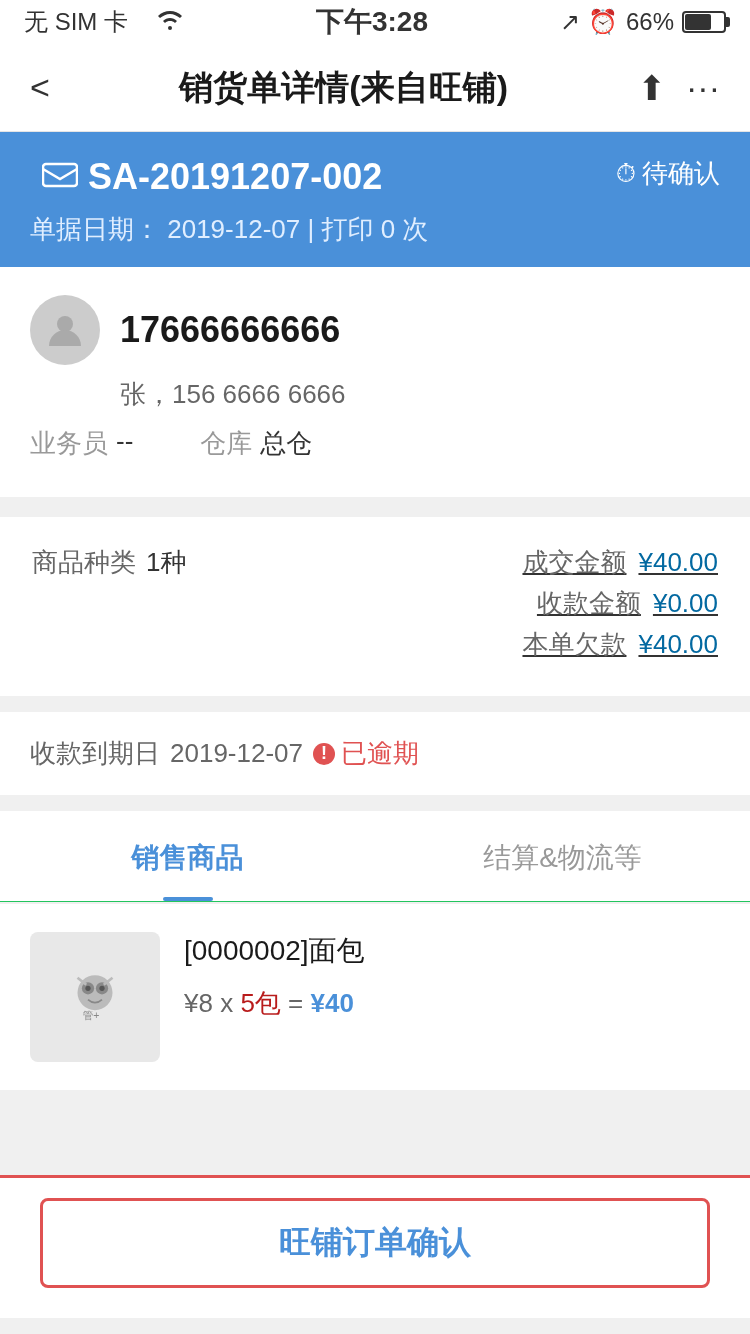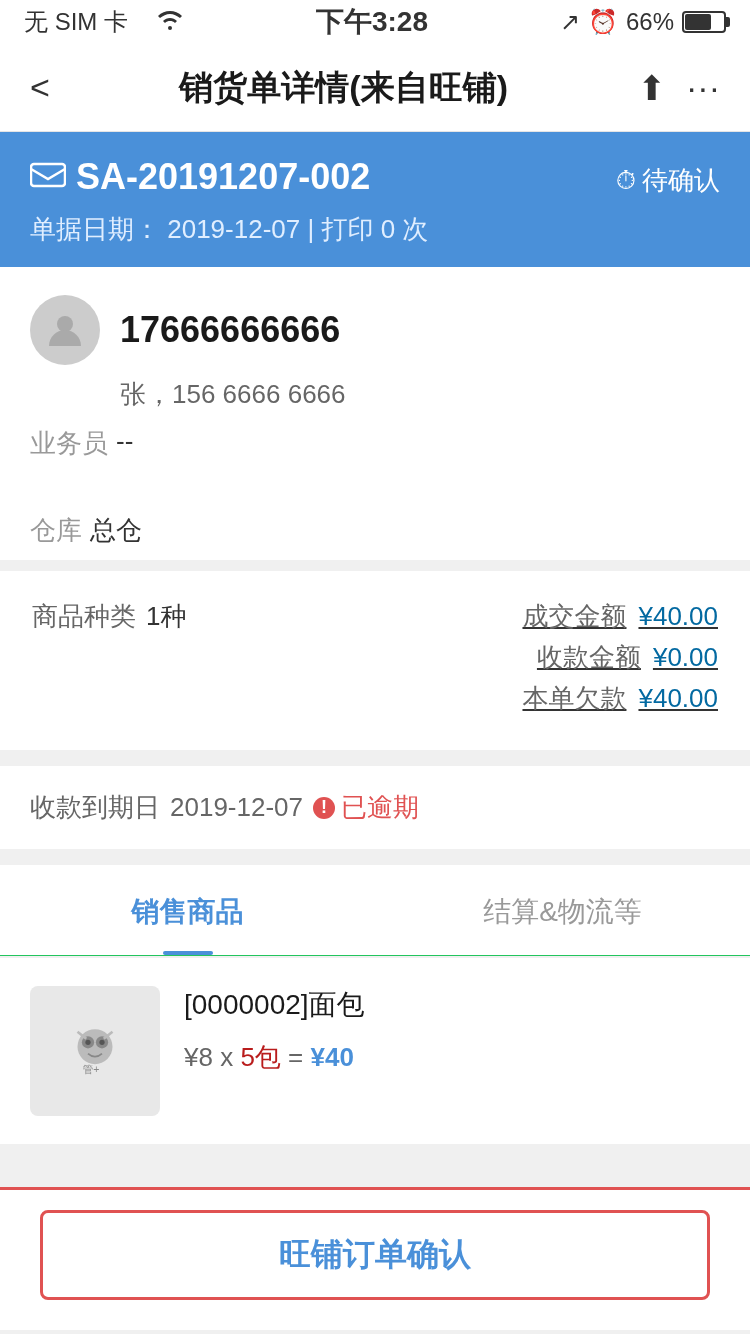--- a/index.html
+++ b/index.html
@@ -55,22 +55,23 @@
 
     
     .header-card {
       background: #4A90D9;
       padding: 24px 30px 20px;
       margin-bottom: 0;
     }
     .header-card-top {
       display: flex;
       justify-content: space-between;
-      align-items: flex-end;
+      align-items: flex-start;
       margin-bottom: 14px;
+      margin-left: 12px;
     }
     .order-id {
       font-size: 36px;
       font-weight: 700;
       color: #fff;
       display: flex;
       align-items: center;
       gap: 10px;
     }
     .order-id-icon { font-size: 32px; }
@@ -79,47 +80,46 @@
       color: #fff;
       display: flex;
       align-items: center;
       gap: 6px;
     }
     .order-date { font-size: 26px; color: #e0eeff; }
 
     
     .customer-section {
       background: #fff;
-      padding: 28px 30px 12px;
-      margin-bottom: 11px;
+      padding: 28px 30px 36px;
+      margin-bottom: 20px;
     }
     .customer-row {
       display: flex;
       align-items: center;
       gap: 20px;
       margin-bottom: 12px;
     }
     .avatar {
       width: 70px; height: 70px;
       background: #ccc;
       border-radius: 50%;
       display: flex; align-items: center; justify-content: center;
       flex-shrink: 0;
     }
     .avatar svg { width: 40px; height: 40px; }
     .customer-phone { font-size: 36px; font-weight: 600; color: #1a1a1a; }
     .customer-name { font-size: 26px; color: #666; margin-bottom: 14px; padding-left: 90px; }
     .customer-meta {
       display: flex;
-      gap: 52px;
+      gap: 67px;
       font-size: 26px;
       color: #666;
       padding-left: 0;
       margin-top: 6px;
-      flex-direction: column;
     }
     .meta-item { display: flex; gap: 8px; }
     .meta-label { color: #999; }
     .meta-value { color: #333; }
 
     
     .summary-section {
       background: #fff;
       padding: 28px 32px;
       margin-bottom: 16px;
@@ -228,21 +228,21 @@
 
     
     .bottom-area {
       background: #f0f0f0;
       height: 240px;
     }
 
     
     .confirm-btn-wrapper {
       position: fixed;
-      bottom: 4px;
+      bottom: 16px;
       left: 0;
       width: 750px;
       padding: 20px 40px 30px;
       background: #fff;
       border-top: 3px solid #e05252;
     }
     .confirm-btn {
       width: 100%;
       height: 90px;
       background: #fff;

